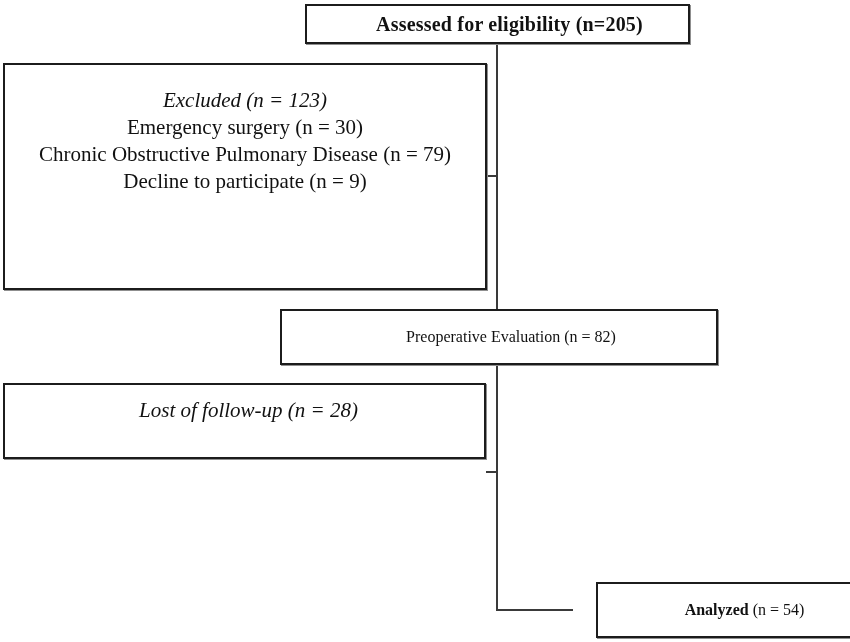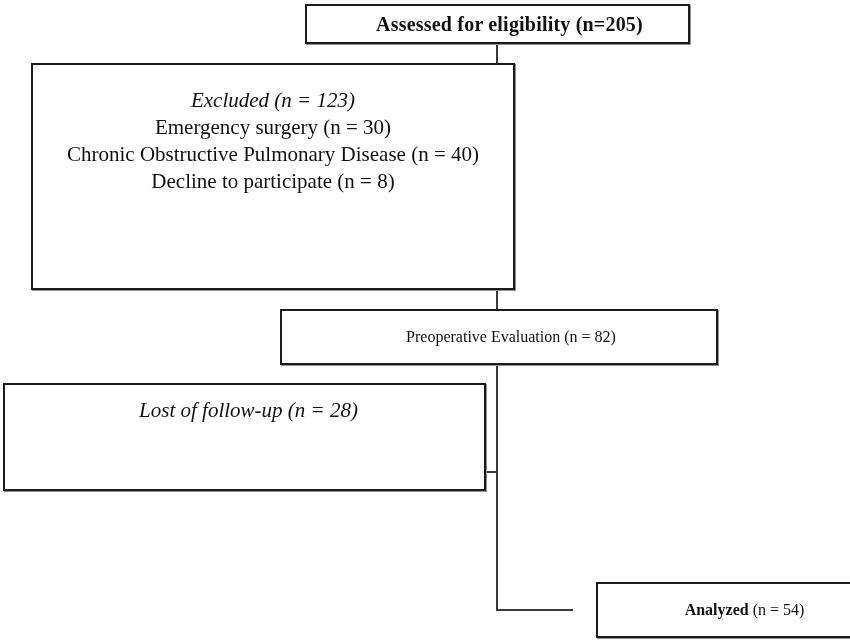--- a/index.html
+++ b/index.html
@@ -48,23 +48,23 @@
   }
   .plain-21 {
     font-size: 16px;
   }
   .connector {
     position: absolute;
     background: #3a3a3a;
   }
   
   #box-assessed   { left: 305px; top: 4px;   width: 385px; height: 40px; }
-  #box-excluded   { left: 3px;   top: 63px;  width: 484px; height: 227px; padding-top: 22px; margin-left: 28px; }
+  #box-excluded   { left: 3px;   top: 63px;  width: 484px; height: 227px; padding-top: 22px; }
   #box-preop      { left: 280px; top: 309px; width: 438px; height: 56px; }
-  #box-lost       { left: 3px;   top: 383px; width: 483px; height: 108px; padding-top: 12px; padding-left: 8px; }
+  #box-lost       { left: 3px;   top: 383px; width: 483px; height: 76px; padding-top: 12px; padding-left: 8px; }
   #box-analyzed   { left: 572px; top: 582px; width: 273px; height: 56px; margin-left: 24px; }
   
   #line-v-top     { left: 496px; top: 44px;  width: 2px;  height: 265px; }
   #line-h-excl    { left: 487px; top: 175px; width: 10px; height: 2px; }
   #line-v-bottom  { left: 496px; top: 365px; width: 2px;  height: 246px; }
   #line-h-lost    { left: 486px; top: 471px; width: 11px; height: 2px; }
   #line-h-analyze { left: 496px; top: 609px; width: 77px; height: 2px; }
 </style>
 </head>
 <body>
@@ -77,22 +77,22 @@
   <div class="connector" id="line-h-lost"></div>
   <div class="connector" id="line-h-analyze"></div>
 
   <div class="box center-v" id="box-assessed">
     <span class="box-title">Assessed for eligibility (n=205)</span>
   </div>
 
   <div class="box" id="box-excluded">
     <div class="box-line italic">Excluded (n = 123)</div>
     <div class="box-line">Emergency surgery (n = 30)</div>
-    <div class="box-line">Chronic Obstructive Pulmonary Disease (n = 40)</div>
-    <div class="box-line">Decline to participate (n = 8)</div>
+    <div class="box-line">Chronic Obstructive Pulmonary Disease (n = 79)</div>
+    <div class="box-line">Decline to participate (n = 9)</div>
   </div>
 
   <div class="box center-v" id="box-preop">
     <span class="plain-21">Preoperative Evaluation (n = 82)</span>
   </div>
 
   <div class="box" id="box-lost">
     <div class="box-line tight italic">Lost of follow-up (n = 28)</div>
   </div>
 

